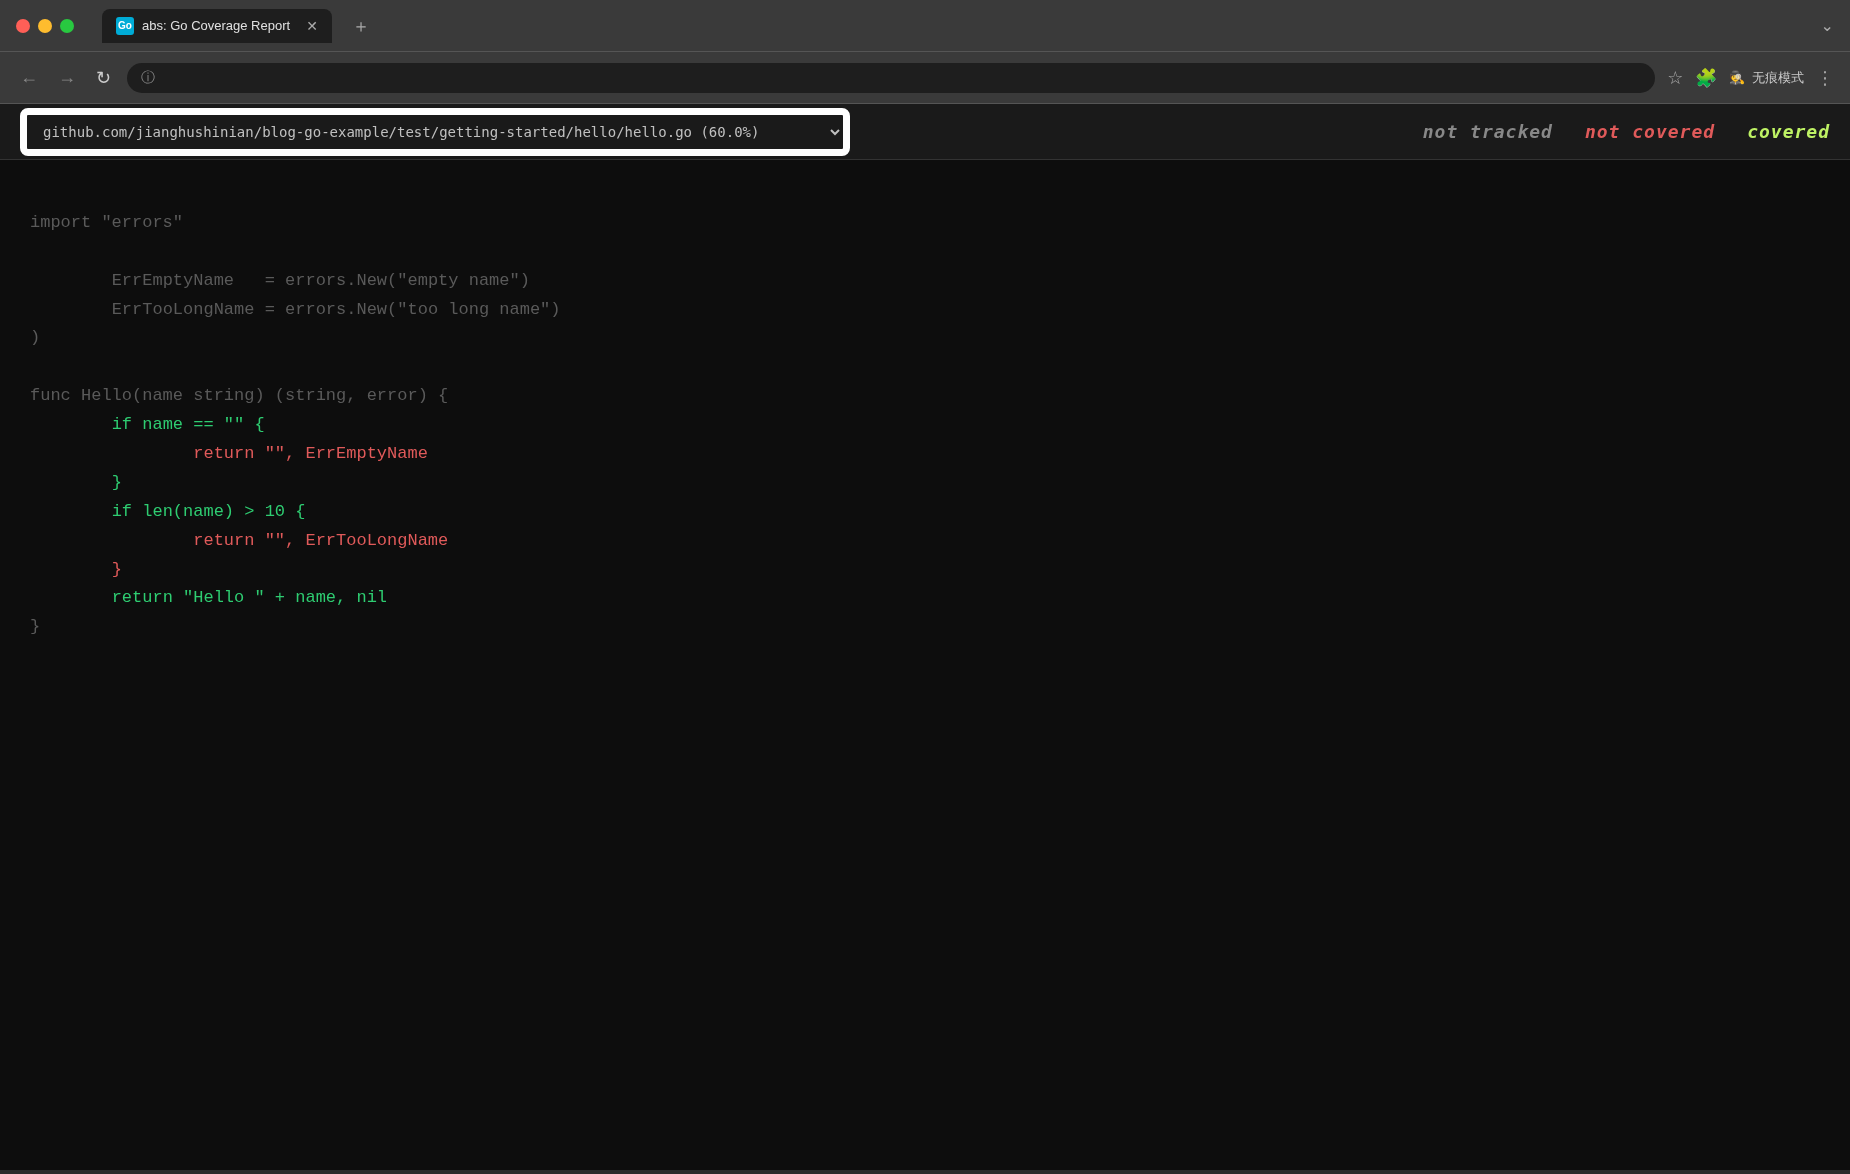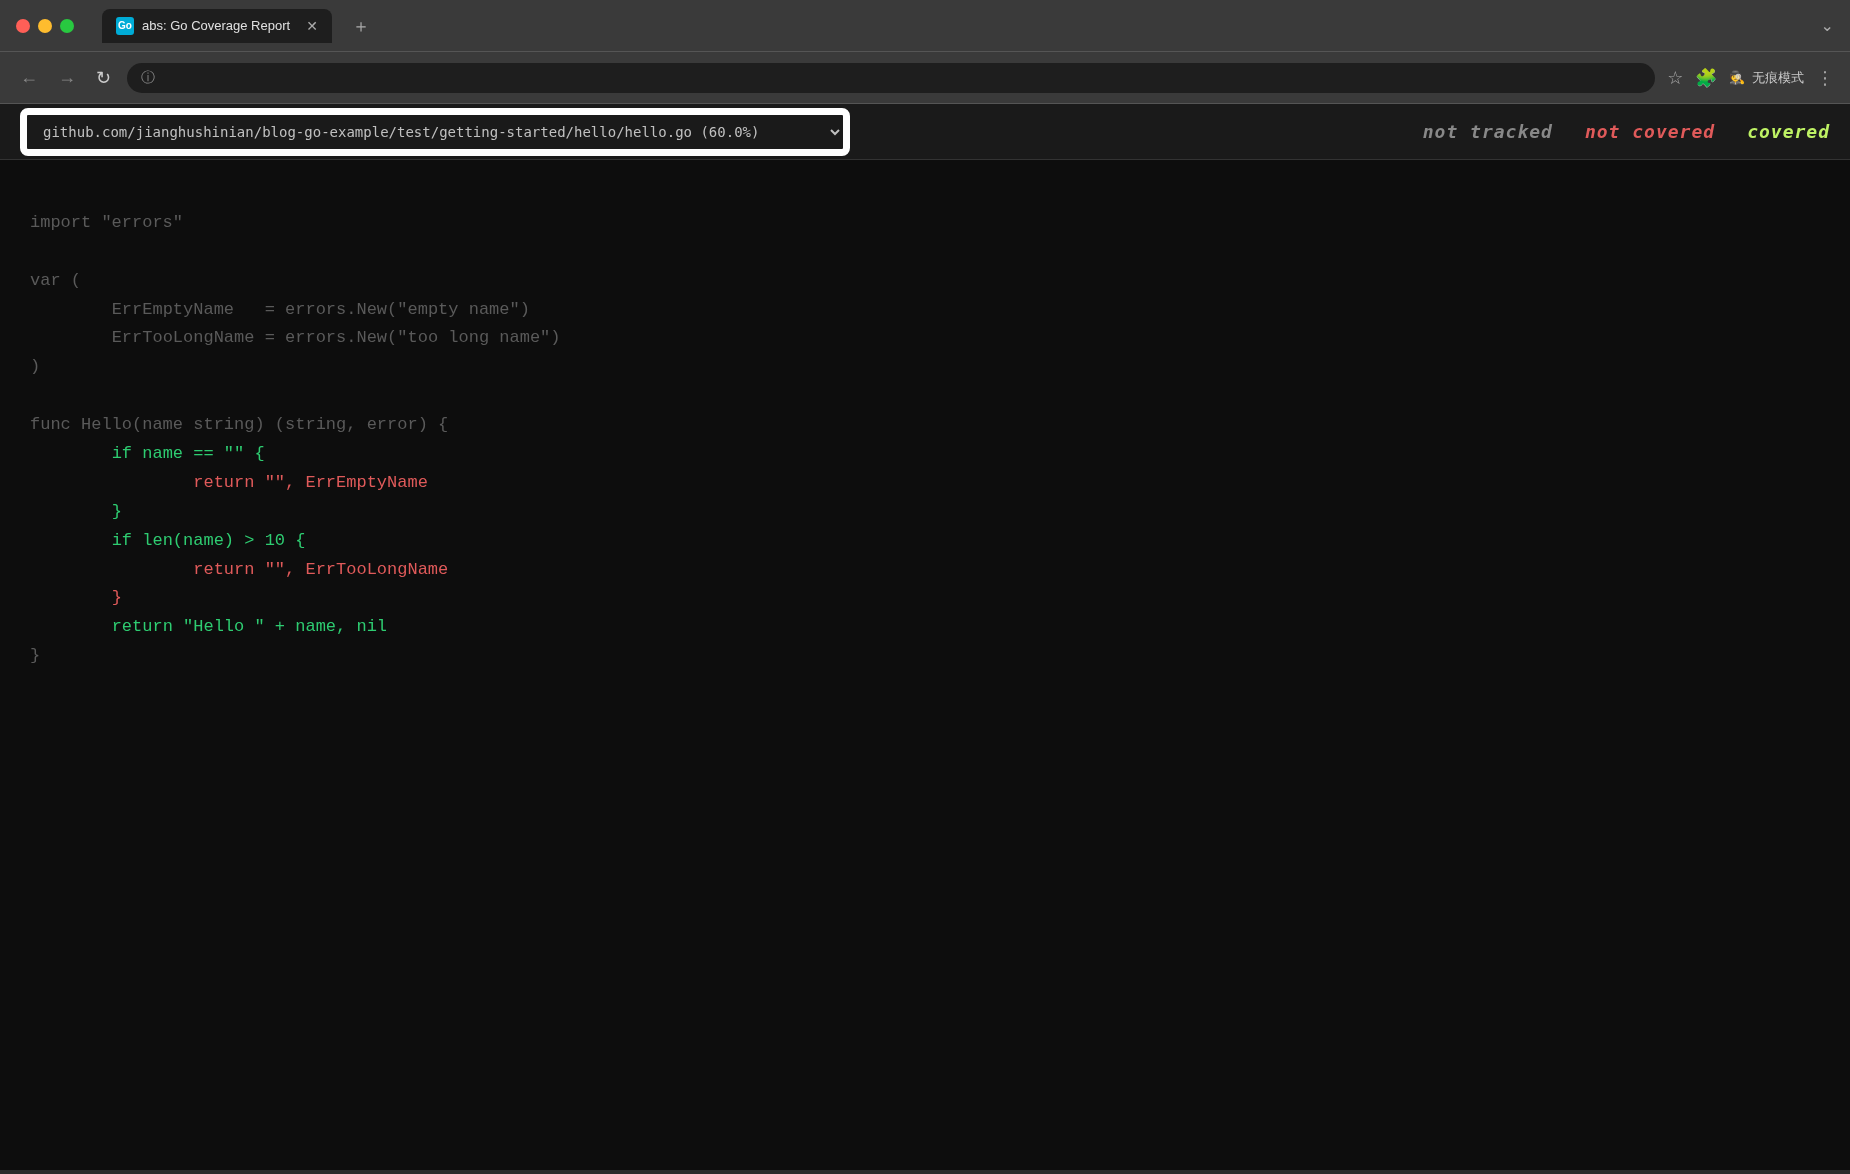--- a/index.html
+++ b/index.html
@@ -269,21 +269,20 @@
     <span class="legend-item legend-not-tracked">not tracked</span>
     <span class="legend-item legend-not-covered">not covered</span>
     <span class="legend-item legend-covered">covered</span>
   </div>
 </div>
 
 <div class="code-area" id="code-area">
     <span class="empty-line"></span>
     <span class="code-line gray">import "errors"</span>
     <span class="empty-line"></span>
-    <span class="code-line gray">var (</span>
     <span class="code-line gray">	ErrEmptyName   = errors.New("empty name")</span>
     <span class="code-line gray">	ErrTooLongName = errors.New("too long name")</span>
     <span class="code-line gray">)</span>
     <span class="empty-line"></span>
     <span class="code-line gray">func Hello(name string) (string, error) {</span>
     <span class="code-line green">	if name == "" {</span>
     <span class="code-line red">		return "", ErrEmptyName</span>
     <span class="code-line green">	}</span>
     <span class="code-line green">	if len(name) &gt; 10 {</span>
     <span class="code-line red">		return "", ErrTooLongName</span>

